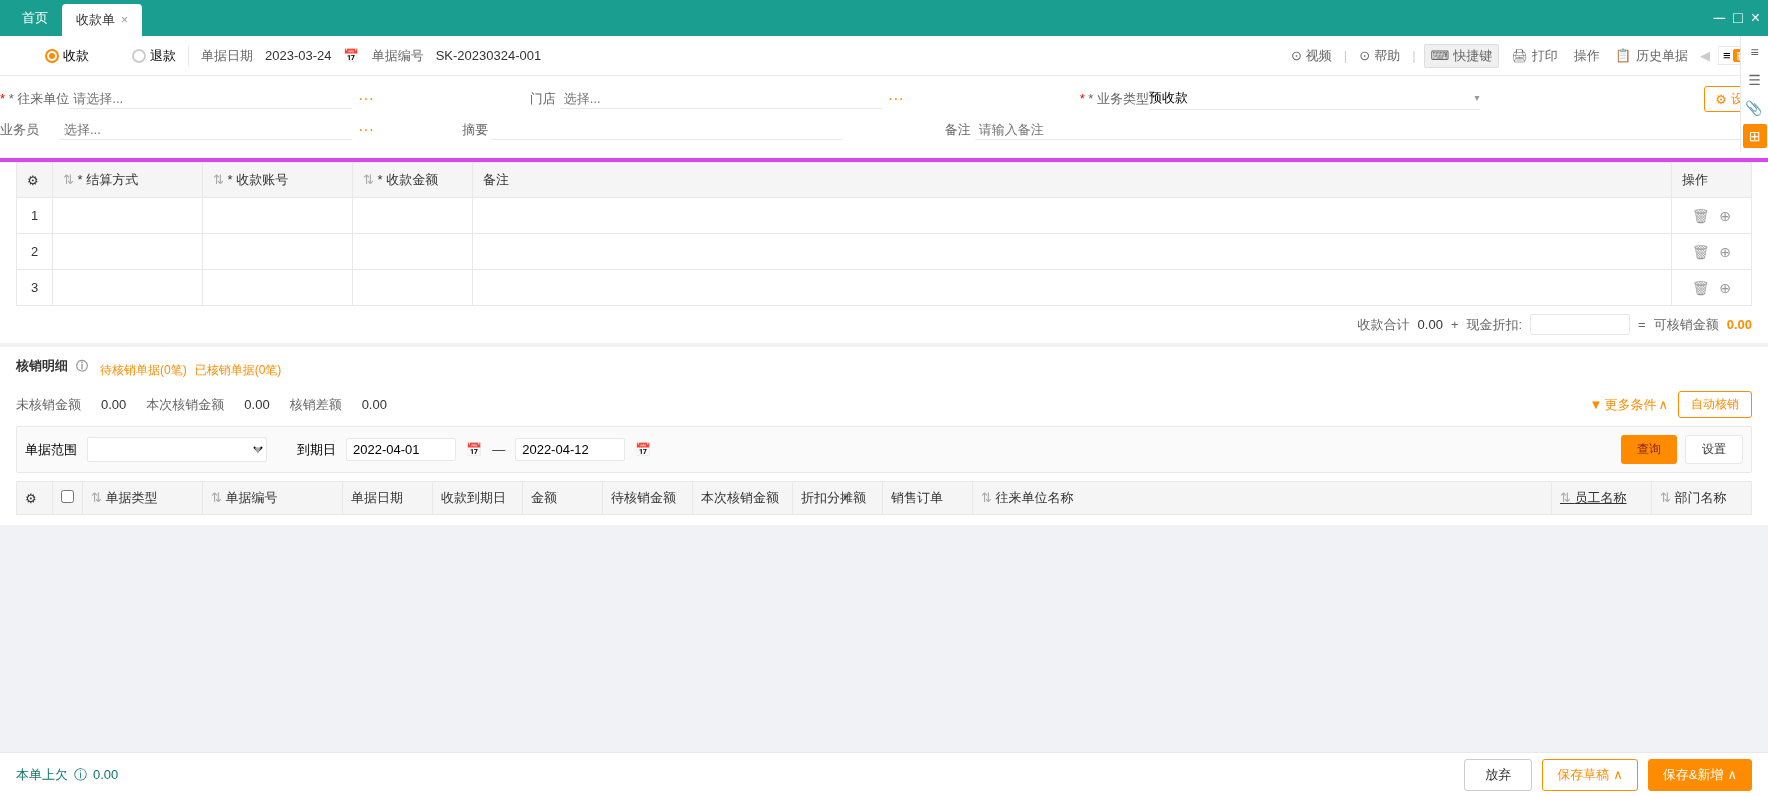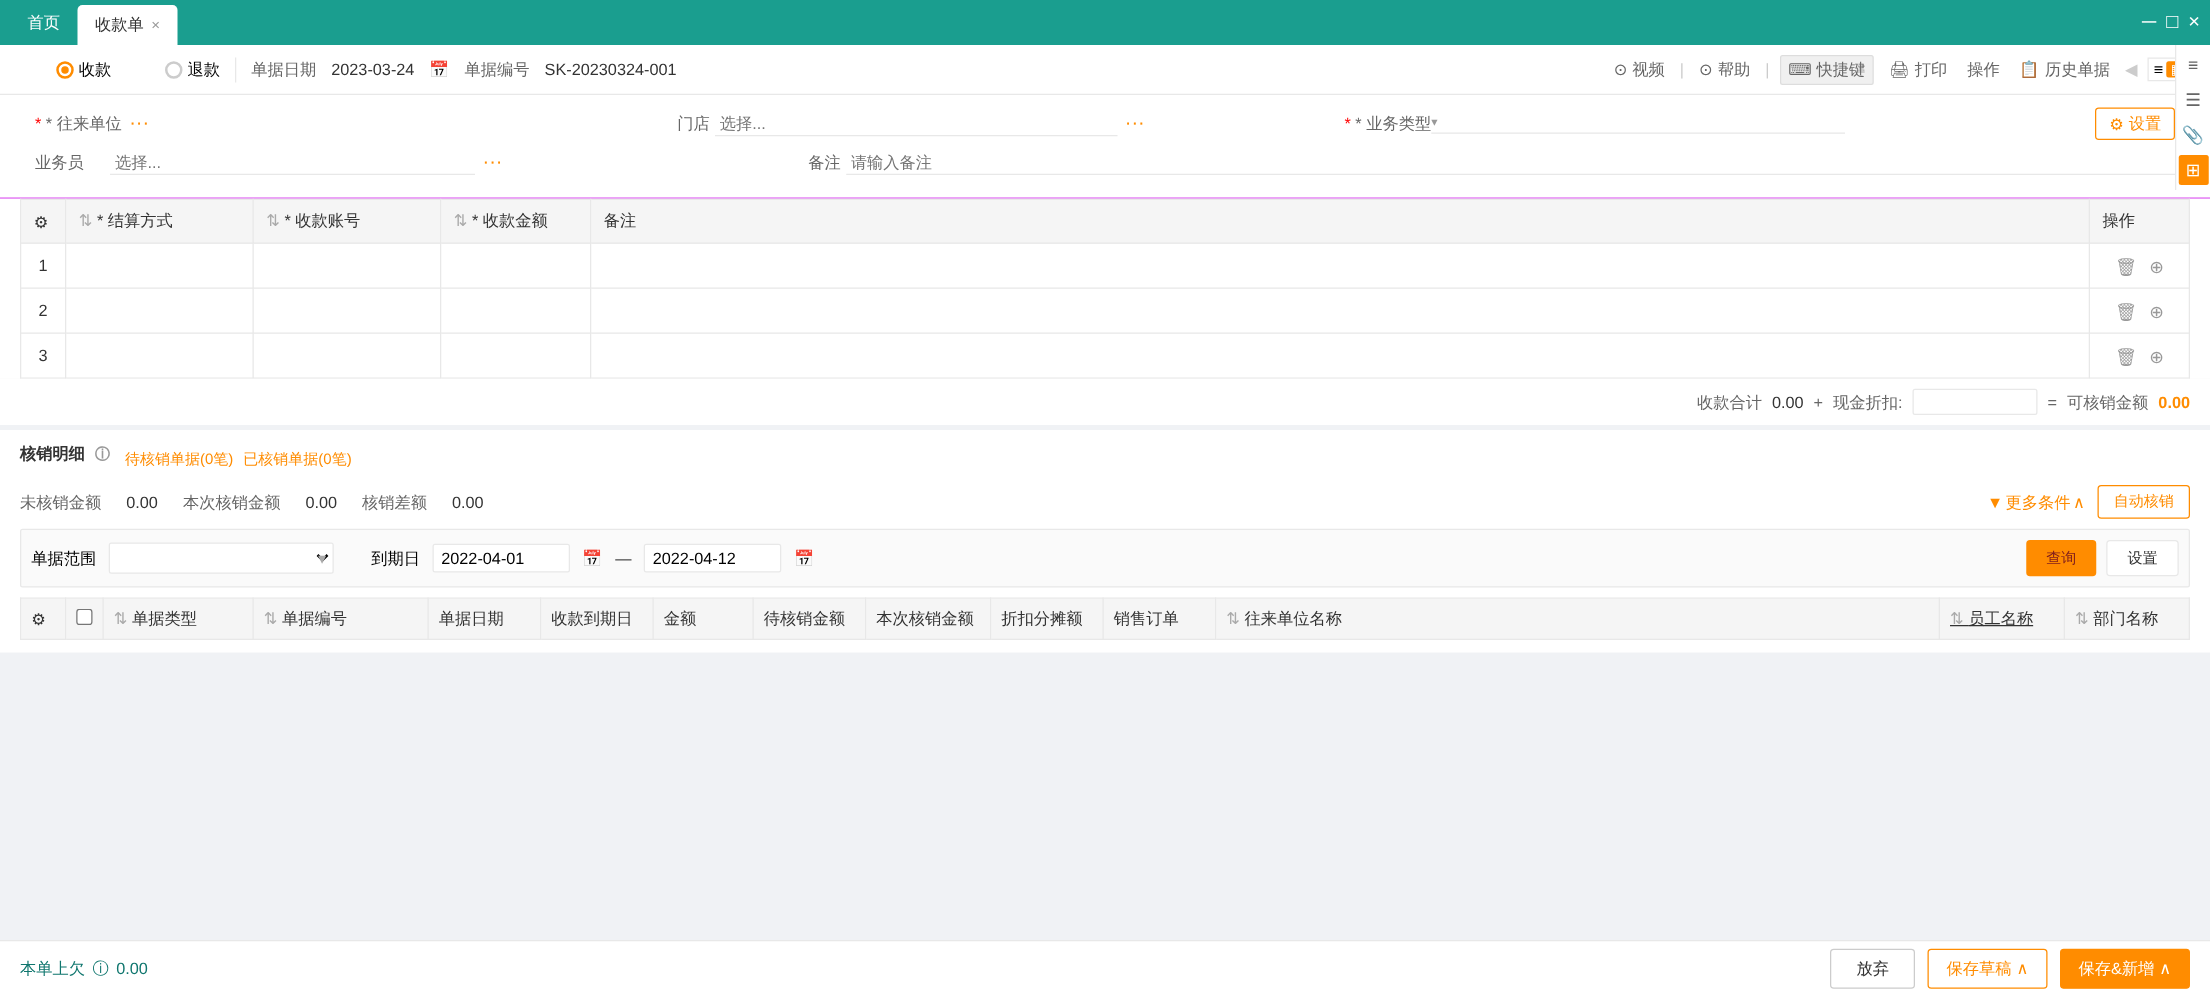--- a/index.html
+++ b/index.html
@@ -73,22 +73,22 @@
     .toolbar-value { color: #333; font-weight: 500; }
     .toolbar-icon-btn {
       display: flex; align-items: center; gap: 4px;
       color: #666; cursor: pointer; font-size: 12px; padding: 2px 4px;
     }
     .toolbar-right { margin-left: auto; display: flex; align-items: center; gap: 8px; }
 
     
     .main-form {
       background: #fff;
-      padding: 10px 28px;
-      border-bottom: 1px solid #d946ef;
+      padding: 10px 0;
+      border-bottom: 4px solid #d946ef;
     }
     .form-row {
       display: flex;
       align-items: center;
       gap: 0;
       margin-bottom: 8px;
     }
     .form-field {
       display: flex;
       align-items: center;
@@ -451,52 +451,58 @@
   </div>
 </div>
 
 <div class="scroll-area">
 
   <div class="main-form">
     <div class="form-row">
 
       <div class="form-field" style="flex:2;max-width:380px;">
         <span class="form-label required">* 往来单位</span>
+        <input class="form-input" type="text" style="color: rgb(153, 153, 153);" placeholder="请选择...">
         <span class="more-btn">···</span>
       </div>
       <div style="flex:0.2;"></div>
 
       <div class="form-field" style="flex:2;max-width:380px;">
         <span class="form-label" style="min-width:30px;">门店</span>
         <input class="form-input" type="text" style="color: rgb(153, 153, 153);" placeholder="选择...">
         <span class="more-btn">···</span>
       </div>
       <div style="flex:0.2;"></div>
 
       <div class="form-field" style="flex:2;max-width:400px;margin-left:20px;">
         <span class="form-label required">* 业务类型</span>
         <div class="chevron-select" style="flex:1;border-bottom:1px solid #e8e8e8;padding-bottom:2px;">
+          <span style="flex:1;">预收款</span>
           <span class="select-arrow">▾</span>
         </div>
       </div>
       <div style="flex:0.3;"></div>
       <button class="settings-btn">
         <span>⚙</span>
         <span>设置</span>
       </button>
     </div>
     <div class="form-row">
 
       <div class="form-field" style="flex:2;max-width:380px;">
         <span class="form-label">业务员</span>
         <input class="form-input" type="text" style="color: rgb(153, 153, 153);" placeholder="选择...">
         <span class="more-btn">···</span>
       </div>
       <div style="flex:0.2;"></div>
 
+      <div class="form-field" style="flex:2;max-width:380px;">
+        <span class="form-label" style="min-width:30px;">摘要</span>
+        <input class="form-input" type="text" style="flex: 1 1 0%;">
+      </div>
       <div style="flex:0.2;"></div>
 
       <div class="form-field" style="flex:2;margin-left:20px;">
         <span class="form-label" style="min-width:30px;">备注</span>
         <input class="form-input" type="text" style="color: rgb(153, 153, 153); flex: 1 1 0%;" placeholder="请输入备注">
       </div>
     </div>
   </div>
 
   <div class="table-container">

